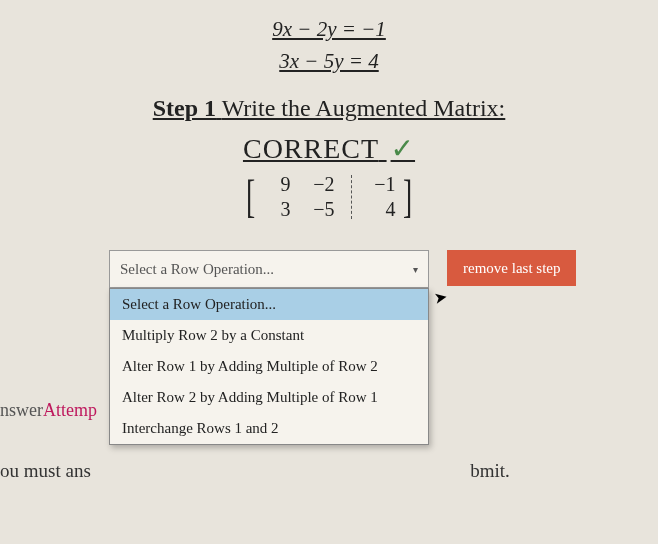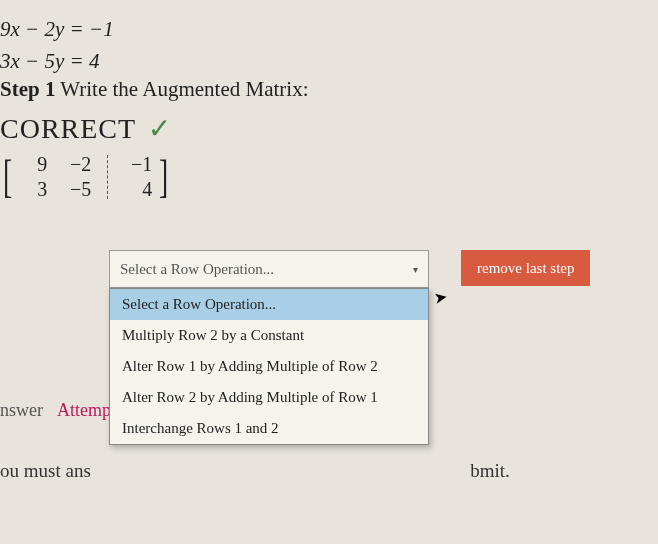--- a/index.html
+++ b/index.html
@@ -7,33 +7,34 @@
       width: 658px;
       height: 544px;
       background: #e8e4dc;
       font-family: Georgia, 'Times New Roman', serif;
       color: #222;
       overflow: hidden;
       position: relative;
     }
     .content {
       padding: 8px 0 0 0;
-      text-align: left;
+      text-align: center;
+      text-decoration: underline;
     }
     .equations {
       margin-top: 6px;
       font-size: 21px;
       line-height: 1.5;
       font-style: italic;
       font-family: 'Cambria Math', Georgia, serif;
     }
     .eq { display: block; }
     .step-line {
-      margin-top: 0;
-      font-size: 21px;
+      margin-top: 18px;
+      font-size: 24px;
     }
     .step-label { font-weight: bold; }
     .correct-line {
       margin-top: 10px;
       font-size: 28px;
       letter-spacing: 1px;
     }
     .check { color: #4a8a4a; margin-left: 4px; }
     .matrix {
       display: inline-flex;
@@ -63,21 +64,21 @@
     .mdiv {
       width: 0;
       height: 44px;
       border-left: 1px dashed #555;
     }
     .controls {
       position: absolute;
       top: 250px;
       left: 109px;
       display: flex;
-      gap: 32px;
+      gap: 18px;
       align-items: flex-start;
     }
     .select-wrap {
       position: relative;
       width: 320px;
     }
     .select-box {
       width: 100%;
       height: 38px;
       background: #f6f3ed;
@@ -124,21 +125,20 @@
       font-family: inherit;
       cursor: pointer;
     }
     .crumbs {
       position: absolute;
       left: 0;
       top: 400px;
       font-size: 18px;
       color: #555;
       display: flex;
-      gap: 14px;
       padding-left: 0;
     }
     .crumb-muted { color: #be185d; }
     .bottom-text {
       position: absolute;
       left: 0;
       top: 460px;
       font-size: 19px;
       color: #333;
       width: 100%;

